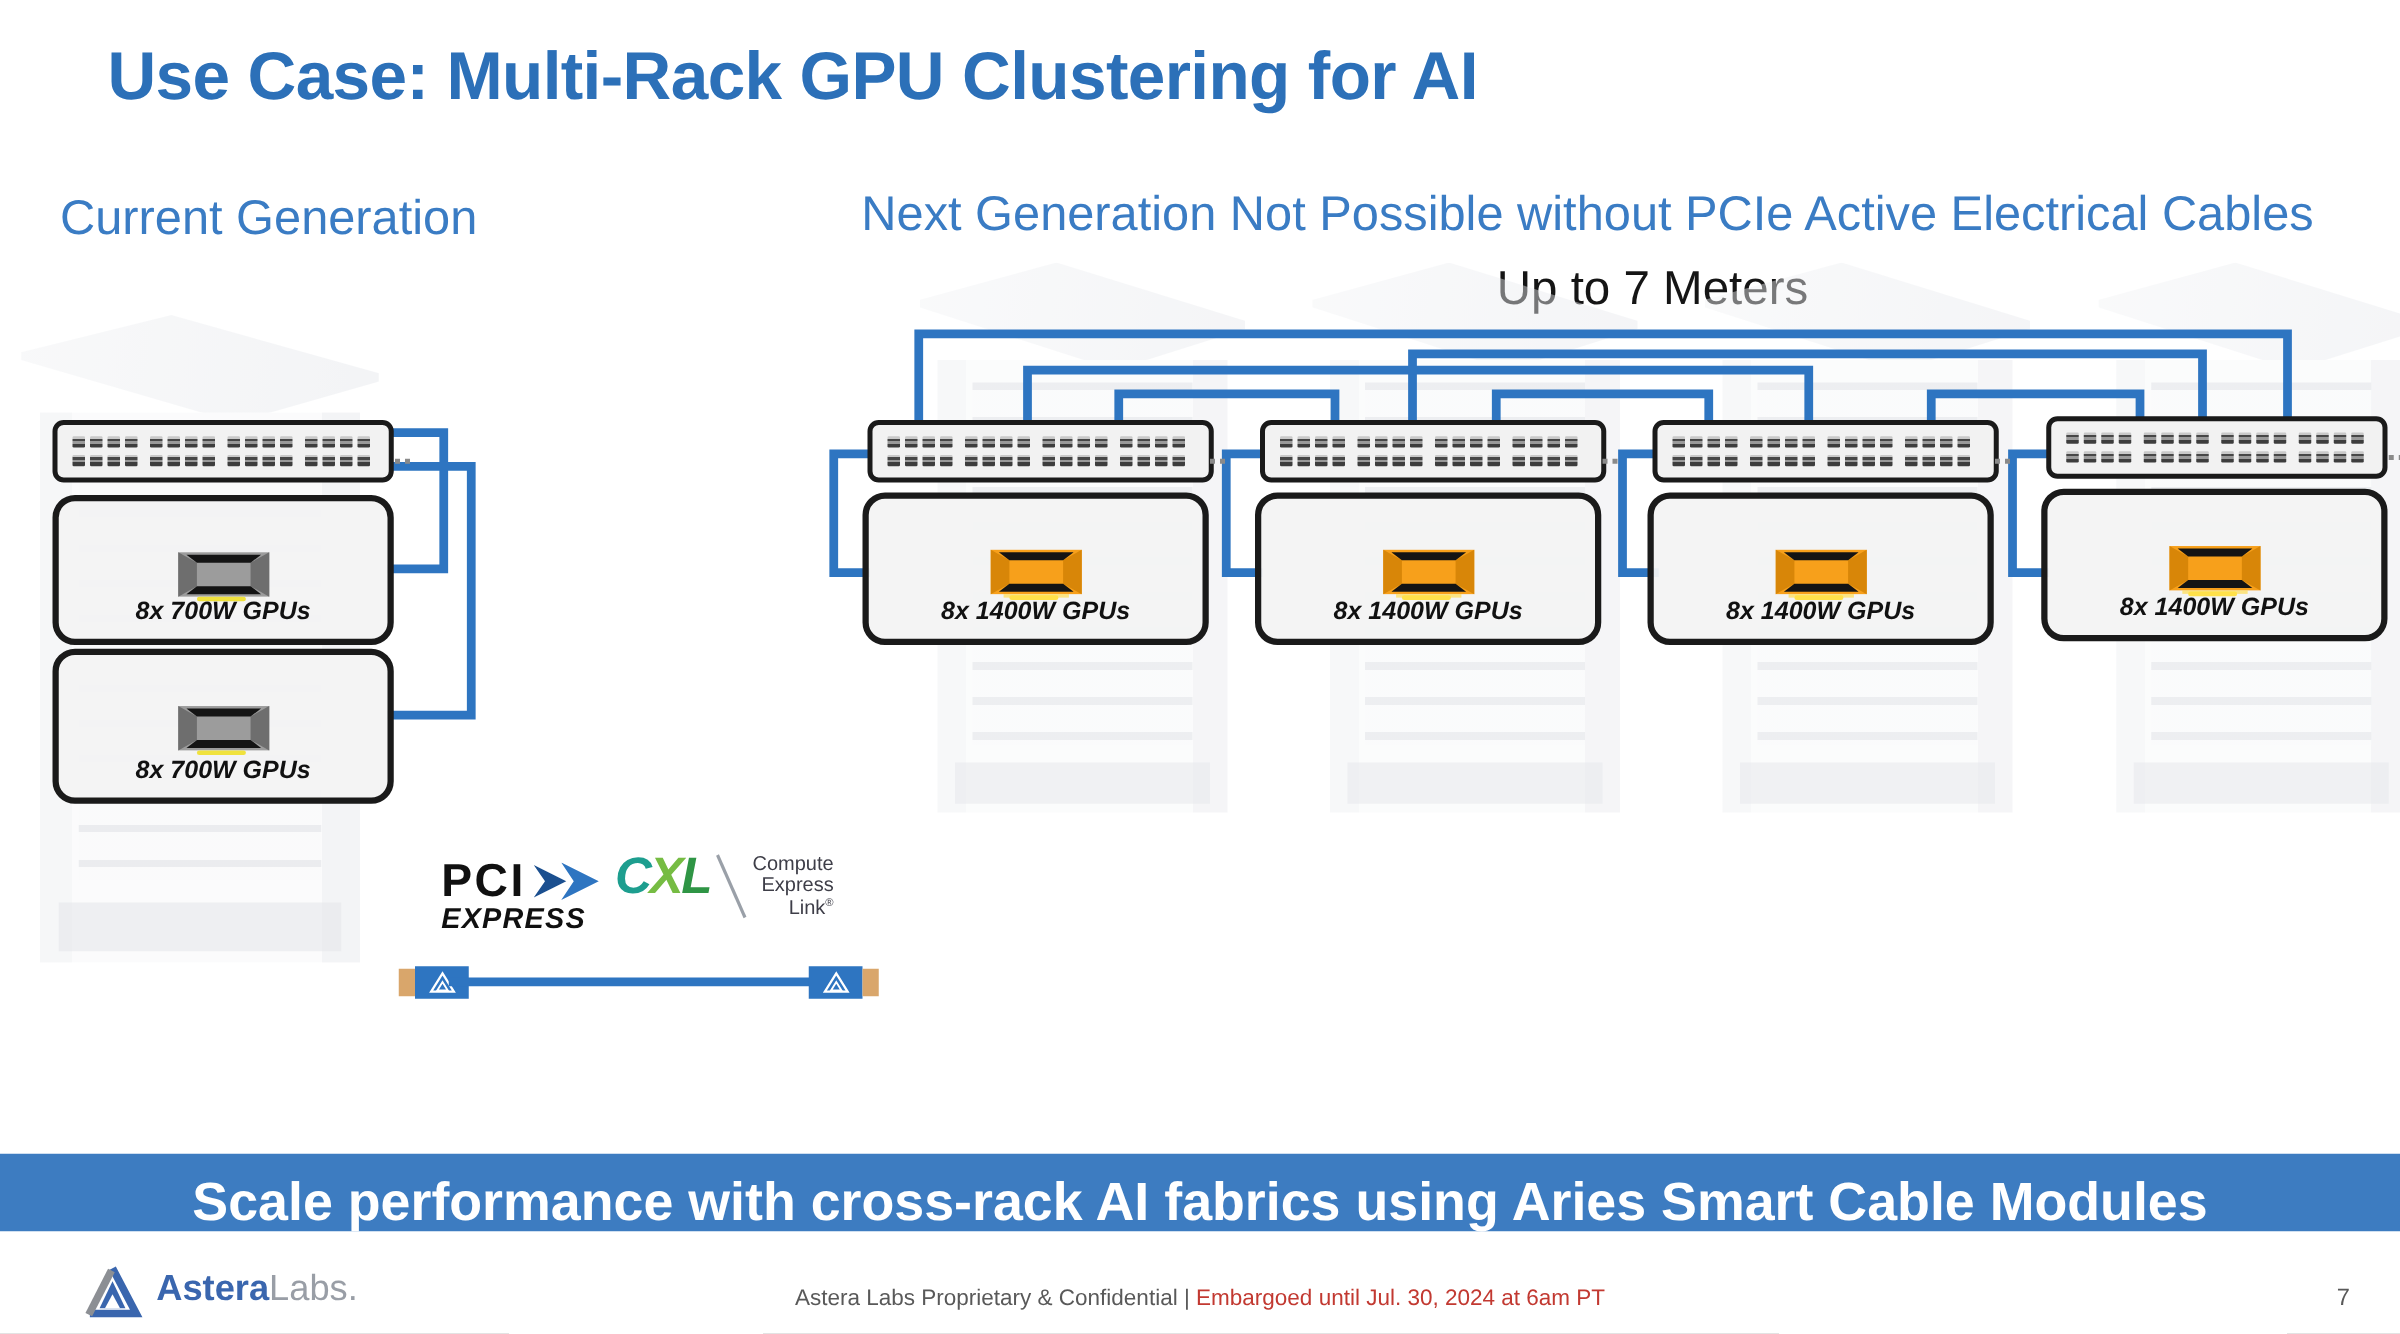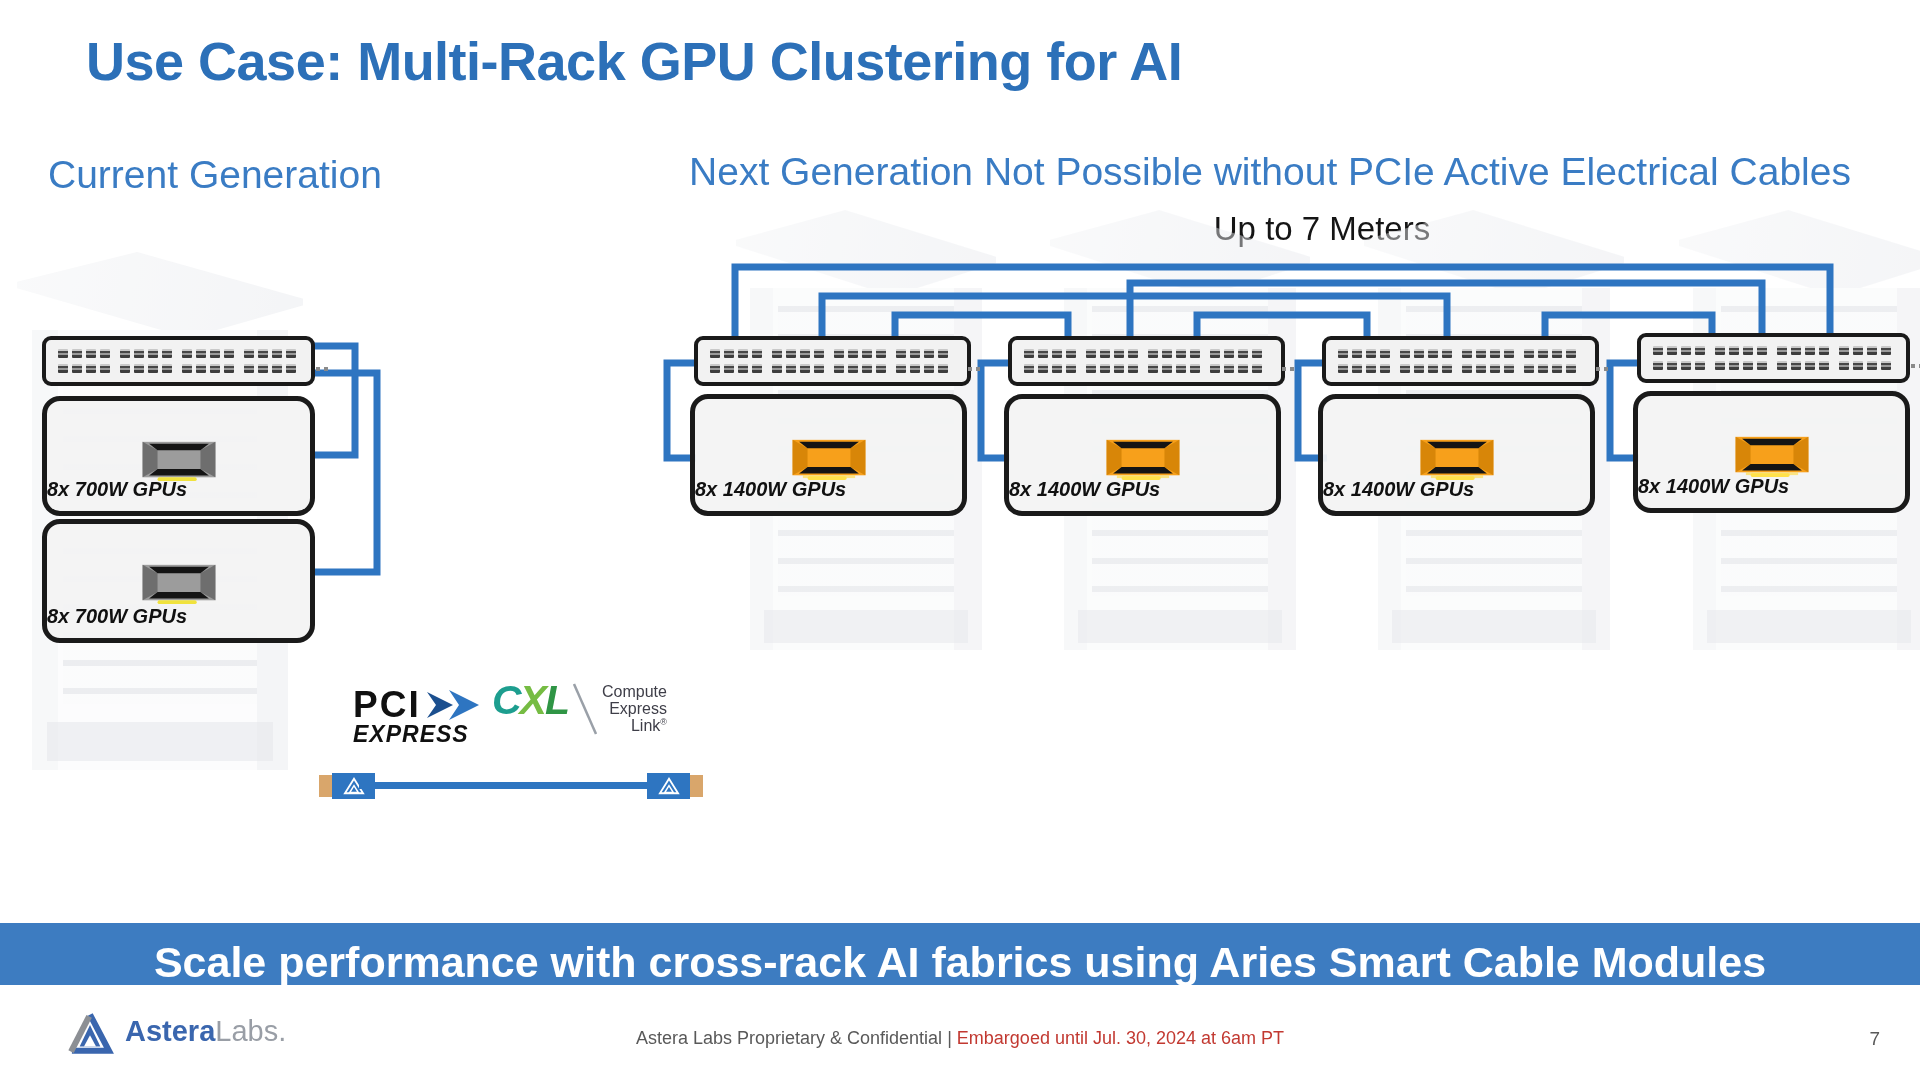--- a/index.html
+++ b/index.html
@@ -12,21 +12,21 @@
   
   .title{
     position:absolute; left:86px; top:30px; font-size:54px; font-weight:bold;
     color:var(--accentBlue,#2C70B8); letter-spacing:-0.5px; white-space:nowrap;
   }
   .sec-heading{ position:absolute; color:var(--headingBlue,#3A7CC4); white-space:nowrap; }
   .sec-heading.left{ left:48px; top:153px; font-size:39px; }
   .sec-heading.right{ left:650px; top:150px; width:1240px; text-align:center; font-size:39px; }
   .dist7{
     position:absolute; left:1172px; top:210px; width:300px; text-align:center;
-    font-size:33px; color:#151515; white-space:nowrap;
+    font-size:38px; color:#151515; white-space:nowrap;
   }
   .dist3{
     position:absolute; left:393px; top:443px; font-size:34px; color:#151515; line-height:1.32;
   }
   
   .ghost{ position:absolute; z-index:1; }
   .ghost .roof{
     position:absolute; left:-6%; top:-78px; width:112%; height:86px;
     background:linear-gradient(100deg,#f3f4f6,#e8eaee);
     clip-path:polygon(42% 0,104% 58%,60% 100%,-4% 38%);
@@ -52,21 +52,21 @@
     background:linear-gradient(180deg,#c9c9c9 0 2px,#474747 2px 4px,#9a9a9a 4px 6px,#3d3d3d 6px); }
   .port-dots{ display:flex; gap:4px; margin-left:10px; }
   .port-dots i{ width:4px; height:4px; background:#8a8a8a; display:block; }
   
   .gpubox{
     position:absolute; z-index:3; border:5px solid #1a1a1a; border-radius:18px;
     background:rgba(243,243,243,.95);
   }
   .gpubox .module{ position:absolute; left:50%; transform:translateX(-50%); top:36px; }
   .gpubox .gpulabel{
-    position:absolute; left:0; right:0; bottom:10px; 
+    position:absolute; left:0; right:0; bottom:10px; text-align:center;
     font-size:20px; font-weight:bold; font-style:italic; color:#111; white-space:nowrap;
   }
   
   .pci-logo{ position:absolute; left:353px; top:686px; z-index:3; color:#101010; }
   .pci-row{ display:flex; align-items:center; gap:2px; }
   .pci-word1{ font-size:37px; font-weight:bold; letter-spacing:2px; line-height:1; }
   .pci-word2{ font-size:23px; font-weight:bold; font-style:italic; letter-spacing:1px; margin-top:-2px; }
   .cxl-logo{ position:absolute; left:492px; top:682px; z-index:3; display:flex; align-items:flex-start; }
   .cxl-letters{ font-size:41px; font-weight:bold; line-height:0.9; letter-spacing:-2px;font-style:italic; }
   .cxl-c{ color:var(--cxlTeal,#1D9E8F); } .cxl-x{ color:var(--cxlGreen,#76BC43); } .cxl-l{ color:var(--cxlDarkGreen,#2F9545); }

